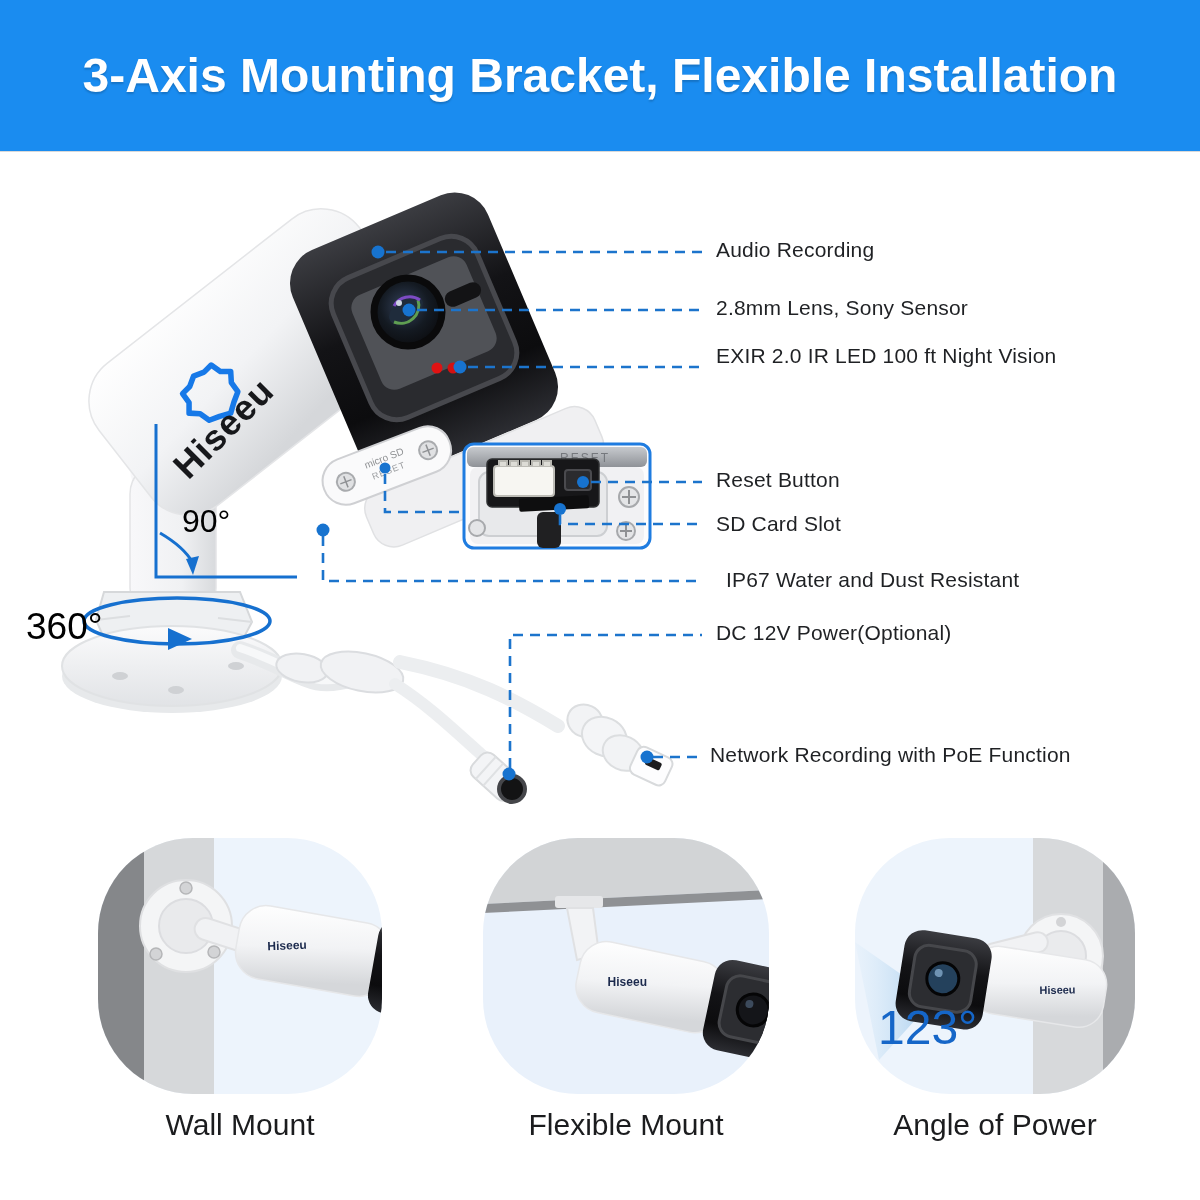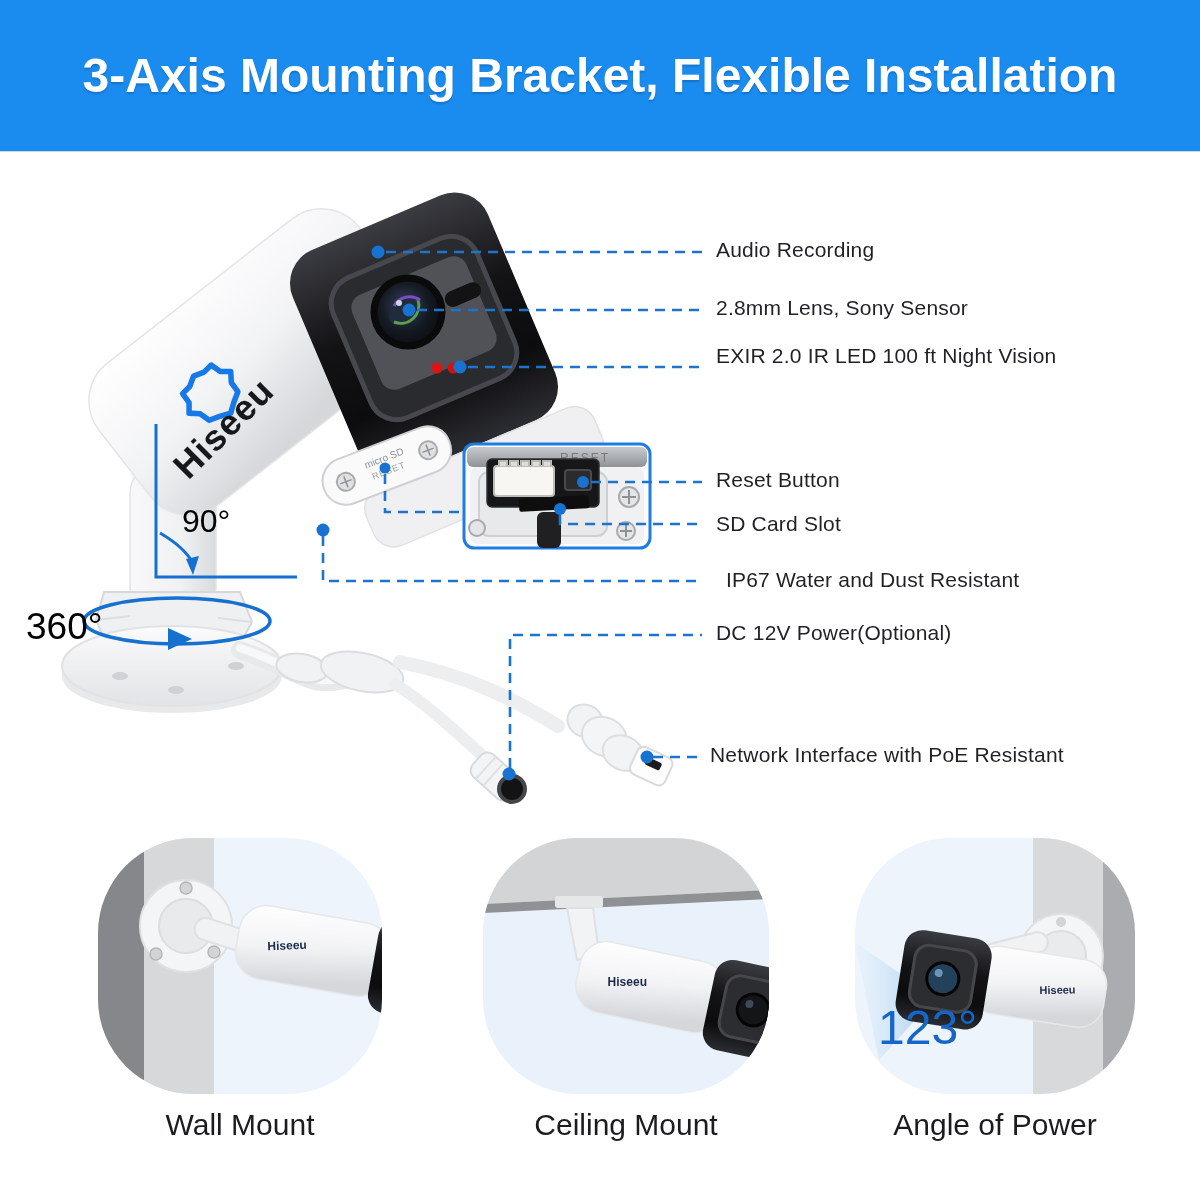--- a/index.html
+++ b/index.html
@@ -208,21 +208,21 @@
     </g>
   </svg>
 
   <div class="callout" style="left:716px;top:238px;">Audio Recording</div>
   <div class="callout" style="left:716px;top:296px;">2.8mm Lens, Sony Sensor</div>
   <div class="callout" style="left:716px;top:344px;text-align:right;">EXIR 2.0 IR LED 100 ft Night Vision</div>
   <div class="callout" style="left:716px;top:468px;">Reset Button</div>
   <div class="callout" style="left:716px;top:512px;">SD Card Slot</div>
   <div class="callout" style="left:716px;top:568px;margin-left:10px;">IP67 Water and Dust Resistant</div>
   <div class="callout" style="left:716px;top:621px;">DC 12V Power(Optional)</div>
-  <div class="callout" style="left:710px;top:743px;">Network Interface with PoE Resistant</div>
+  <div class="callout" style="left:710px;top:743px;">Network Recording with PoE Function</div>
 
   <div class="angle-text" id="angle-tilt">90°</div>
   <div class="angle-text" id="angle-pan">360°</div>
 
   <div class="tile" id="tile-wall">
     <svg viewBox="0 0 284 256" width="284" height="256">
       <rect x="0" y="0" width="46" height="256" fill="#85878a"></rect>
       <rect x="46" y="0" width="70" height="256" fill="#d6d8da"></rect>
       <circle cx="88" cy="88" r="46" fill="#f4f5f6" stroke="#dfe0e2" stroke-width="2"></circle>
       <circle cx="88" cy="88" r="27" fill="#e9eaec" stroke="#dcdde0" stroke-width="2"></circle>
@@ -274,16 +274,16 @@
         <rect x="44" y="104" width="88" height="92" rx="18" fill="url(#gHead)"></rect>
         <rect x="56" y="118" width="62" height="62" rx="14" fill="#2c2d31" stroke="#46474b" stroke-width="3"></rect>
         <circle cx="87" cy="149" r="16" fill="#24415c" stroke="#050506" stroke-width="3"></circle>
         <circle cx="82" cy="144" r="4" fill="#6f93b3"></circle>
       </g>
     </svg>
   </div>
   <div class="fov-text">123°</div>
 
   <div class="caption" id="caption-wall">Wall Mount</div>
-  <div class="caption" id="caption-ceiling">Ceiling Mount</div>
+  <div class="caption" id="caption-ceiling">Flexible Mount</div>
   <div class="caption" id="caption-angle">Angle of Power</div>
 
 </div>
 
 </body></html>

